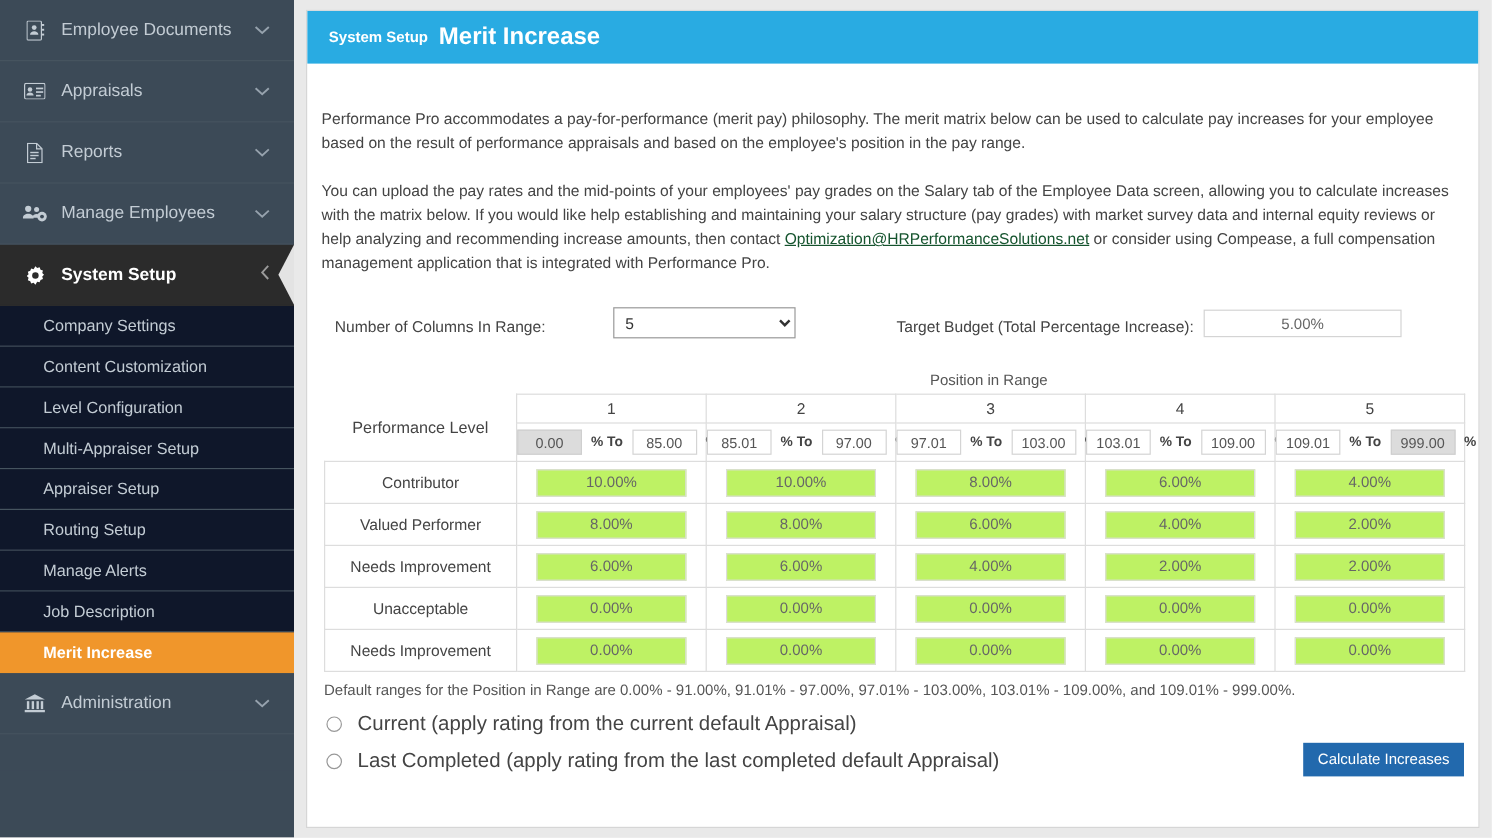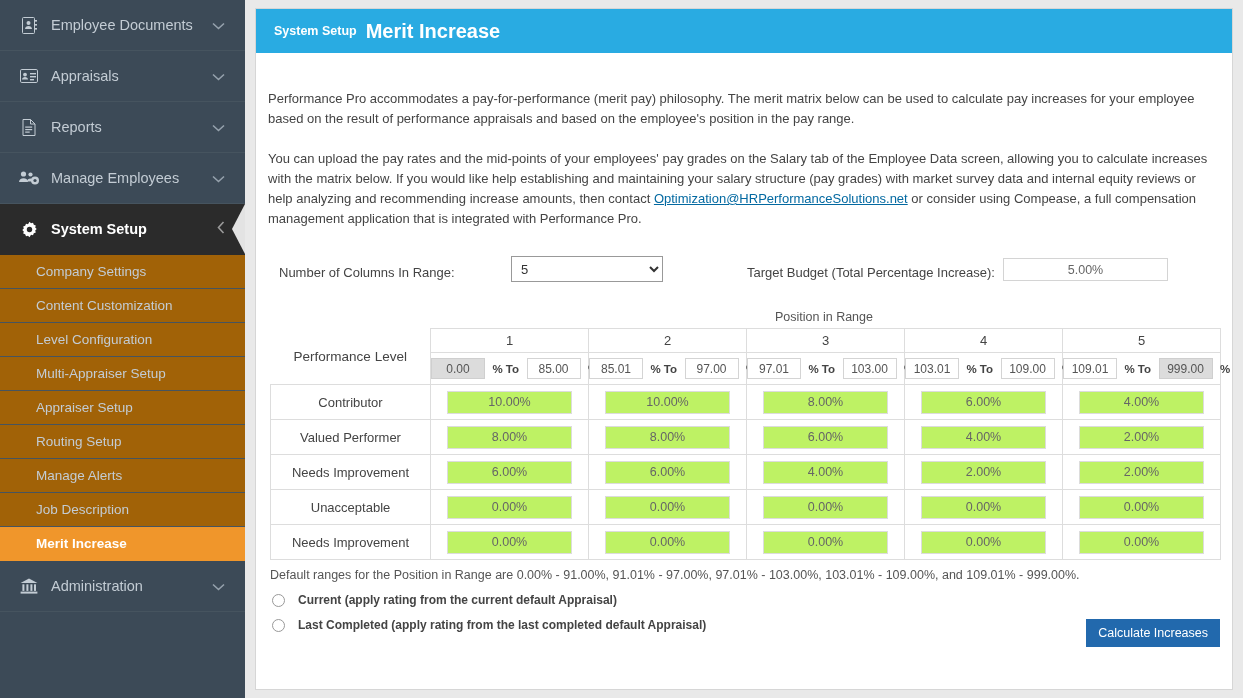--- a/index.html
+++ b/index.html
@@ -58,21 +58,21 @@
     border-bottom: 25.5px solid transparent;
     border-right: 13px solid #e3e3e3;
   }
   .sub-item {
     height: 34px;
     display: flex; align-items: center;
     padding-left: 36px;
     color: #c3ccd4;
     font-size: 13.5px;
     border-bottom: 1px solid #46545f;
-    background: #a16207;
+    background: #0f172a;
     cursor: pointer;
     user-select: none;
   }
   .sub-item.sel {
     background: #f0962b;
     color: #ffffff;
     font-weight: bold;
     border-bottom: 1px solid #f0962b;
   }
   .nav-bottom .nav-item { background: #3c4a57; }
@@ -98,21 +98,21 @@
 
   #body-area { padding: 0 12px; }
   .intro {
     font-size: 13px;
     color: #444;
     line-height: 20px;
     margin: 0;
   }
   .intro.p1 { padding-top: 36px; }
   .intro.p2 { padding-top: 20px; }
-  .intro a { color: #0369a1; }
+  .intro a { color: #14532d; }
 
   
   .controls {
     position: relative;
     height: 34px;
     margin-top: 27px;
     font-size: 13px;
     color: #444;
   }
   .ctl-label-1 { position: absolute; left: 11px; top: 9px; }
@@ -216,21 +216,21 @@
     font-size: 12.5px; color: #555;
     margin-top: 8px; padding-left: 2px;
   }
   .radio-intro {
     font-size: 13px; color: #444;
     margin-top: 21px; padding-left: 2px;
   }
   .radio-row {
     display: flex; align-items: center;
     margin-top: 11px; padding-left: 4px;
-    font-size: 12px; color: #444; font-weight: bold;
+    font-size: 17px; color: #444;
   }
   .radio-mark {
     width: 13px; height: 13px;
     border: 1px solid #999;
     border-radius: 50%;
     background: #fff;
     margin-right: 13px;
     flex: 0 0 auto;
   }
   .calc-btn {

